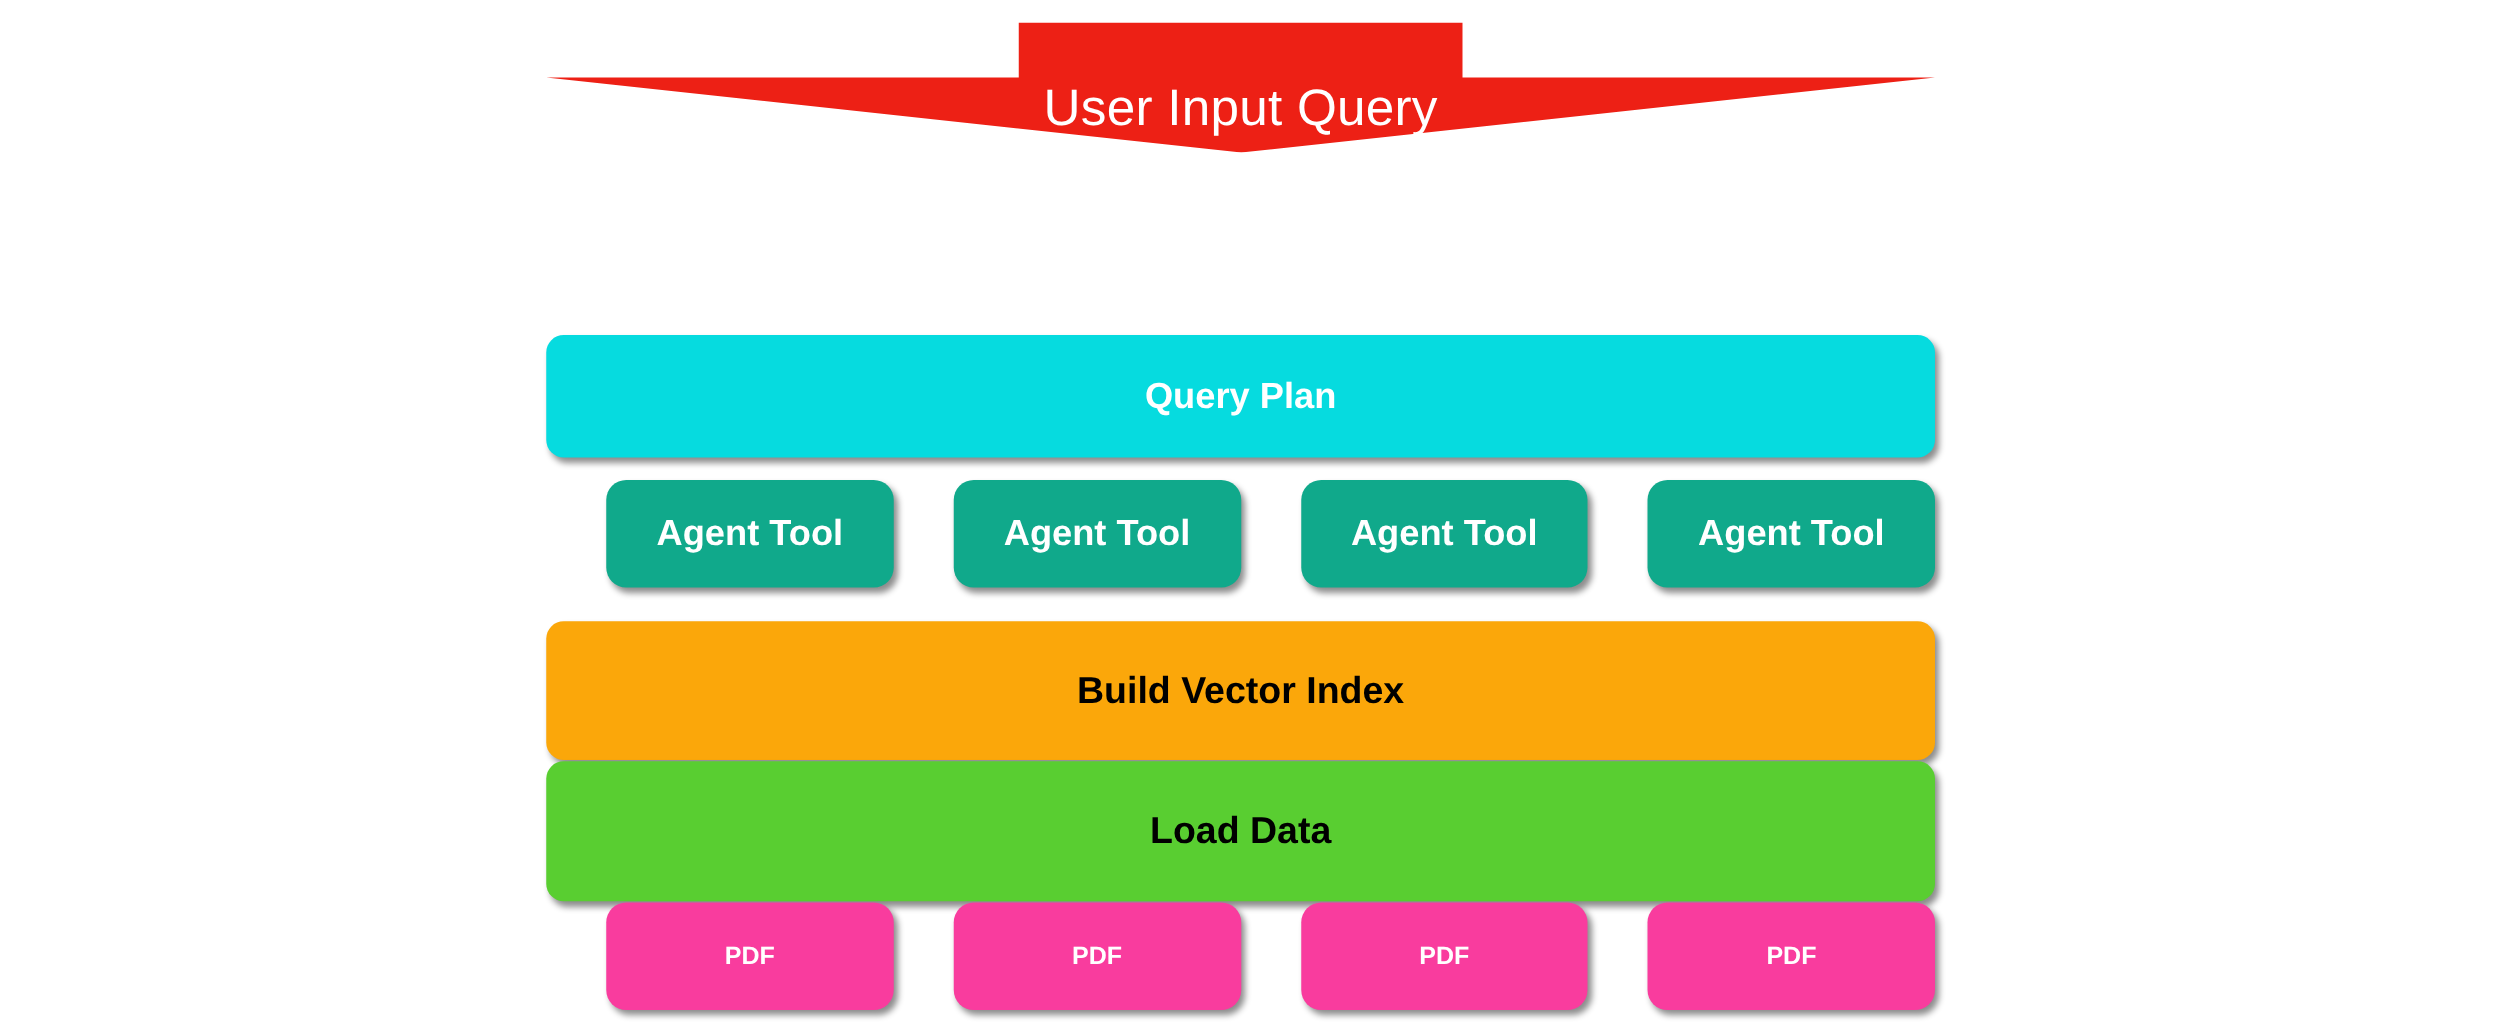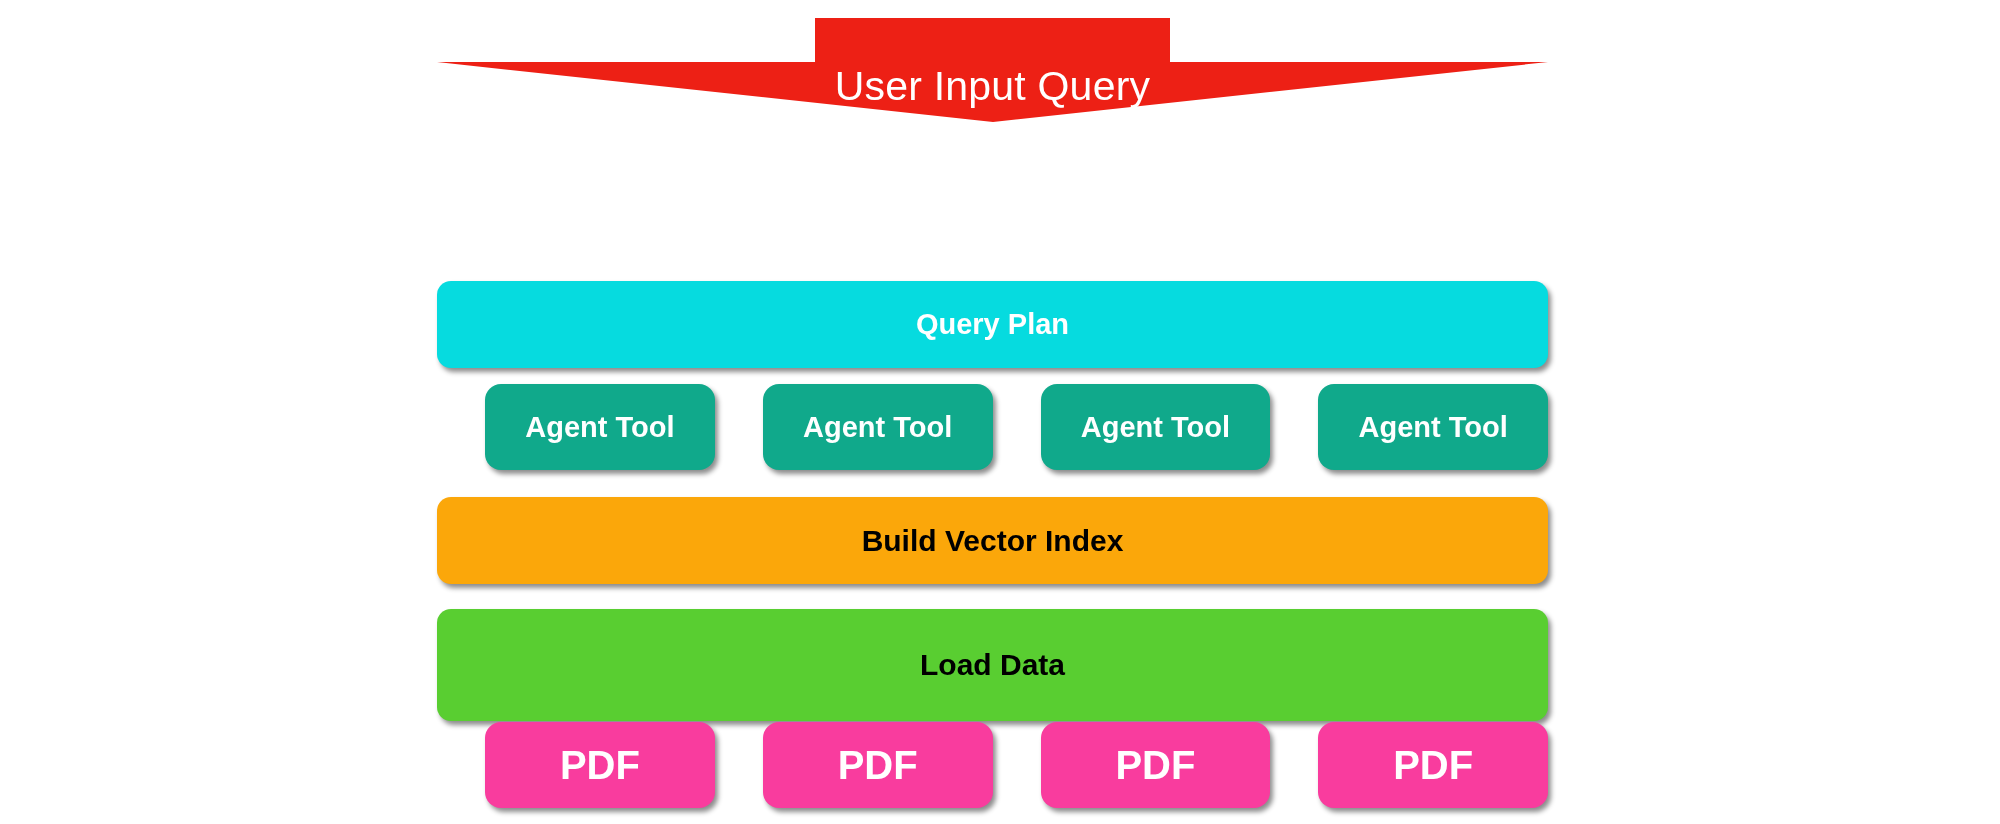--- a/index.html
+++ b/index.html
@@ -69,23 +69,23 @@
   }
   .bar.full {
     width: 100%;
   }
   .bar.quarter {
     width: 255px;
     margin-left: 48px;
   }
 
   .row-openai   { top: 158px; height: 87px; }
-  .row-query    { top: 281px; height: 87px; }
+  .row-query    { top: 268px; height: 98px; }
   .row-tools    { top: 384px; height: 86px; }
-  .row-build    { top: 497px; height: 87px; }
+  .row-build    { top: 497px; height: 111px; }
   .row-load     { top: 609px; height: 112px; }
   .row-pdfs     { top: 722px; height: 86px; }
 
   .bar-openai {
     background: #000000;
     color: #ffffff;
     font-size: 30px;
     font-weight: 700;
   }
   .bar-query {
@@ -109,21 +109,21 @@
   }
   .bar-load {
     background: #59ce31;
     color: #000000;
     font-size: 30px;
     font-weight: 700;
   }
   .bar-pdf {
     background: #f93c9e;
     color: #ffffff;
-    font-size: 40px;
+    font-size: 20px;
     font-weight: 700;
     border-radius: 16px;
   }
 </style>
 </head>
 <body>
 
 <div id="canvas">
 
   <div id="arrow-wrap">

